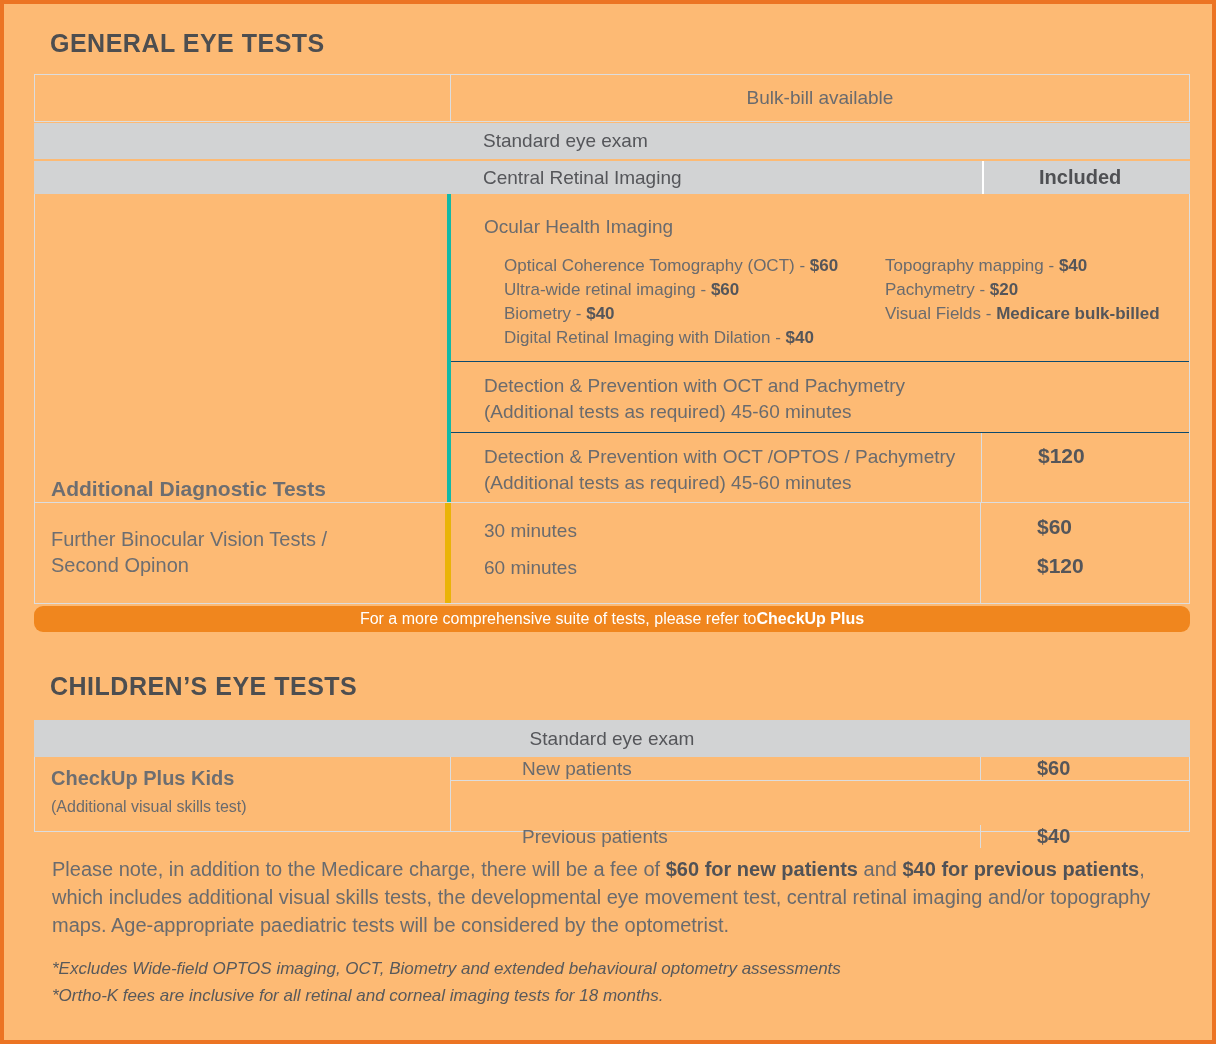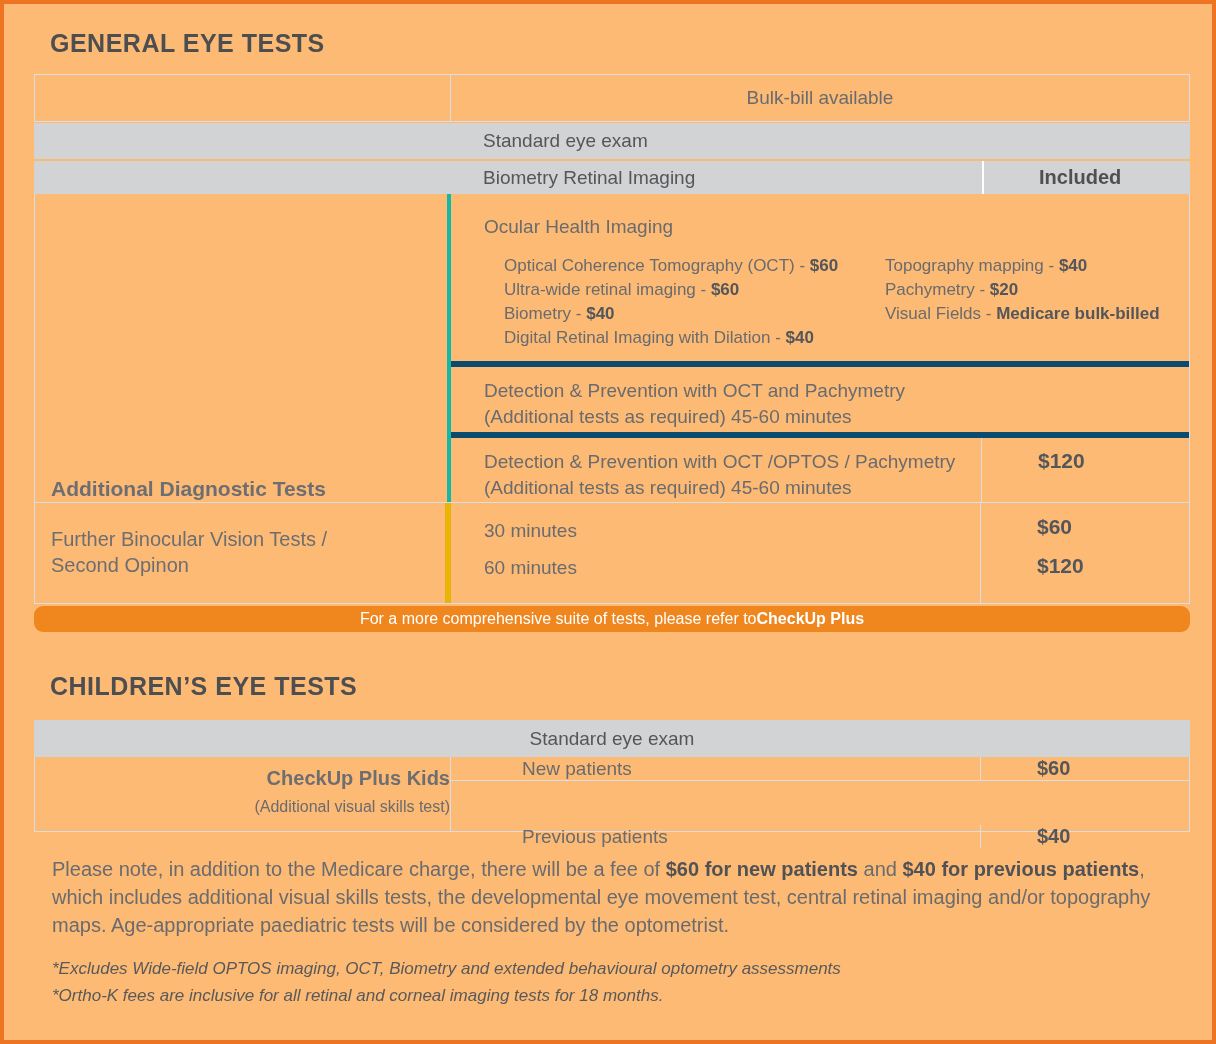--- a/index.html
+++ b/index.html
@@ -48,21 +48,21 @@
   .diag-content { flex:1; display:flex; flex-direction:column; }
 
   .sub-ocular { height:168px; padding-left:33px; padding-top:22px; }
   .ocular-heading { font-size:19px; color:#6A6B6E; }
   .ocular-lists { display:flex; margin-top:16px; }
   .olist { font-size:17px; color:#6A6B6E; line-height:24px; }
   .olist-left { margin-left:20px; width:358px; }
   .olist-right { margin-left:23px; }
   .b { font-weight:bold; color:#55565A; }
 
-  .pkg-row { border-top:6px solid #0c4a6e; display:flex;justify-content:space-between; }
+  .pkg-row { border-top:1px solid #0c4a6e; display:flex;justify-content:space-between; }
   .pkg-row-0 { height:71px; }
   .pkg-row-1 { height:70px; }
   .pkg-text { width:530px; padding:11px 0 0 33px; font-size:19px; color:#6A6B6E; line-height:26px; }
   .pkg-price { flex:1; border-left:1px solid #DCDDDE; padding:11px 0 0 56px;
     font-size:21px; font-weight:bold; color:#55565A; }
 
   .row-binocular { height:101px; border:1px solid #DCDDDE; border-top:none; display:flex; }
   .bin-label { width:416px; border-right:6px solid #eab308; padding:23px 12px 0 16px;
     font-size:20px; font-weight:normal; color:#6D6E71; line-height:26px; }
   .bin-durations { width:530px; border-right:1px solid #DCDDDE; padding:17px 0 0 33px;
@@ -72,21 +72,21 @@
   .bin-prices .prc + .prc { margin-top:15px; }
 
   .banner { height:26px; margin-top:2px; background:#F0861E; color:#ffffff;
     display:flex; align-items:center; justify-content:center; font-size:16px;border-radius:9px; }
   .banner .b { color:#ffffff; }
 
   
   .ctable { position:absolute; left:30px; top:716px; width:1156px; }
   .c-header { height:37px; background:#D2D3D4; display:flex; align-items:center;
     justify-content:center; font-size:19px; color:#55565A; }
-  .c-body { border:1px solid #DCDDDE; border-top:none; display:flex; height:75px;text-align:right; }
+  .c-body { border:1px solid #DCDDDE; border-top:none; display:flex; height:75px; }
   .c-label { width:416px; border-right:1px solid #DCDDDE; padding:10px 0 0 16px; }
   .c-label .name { font-size:20px; font-weight:bold; color:#6D6E71; }
   .c-label .sub { font-size:16px; color:#6A6B6E; margin-top:8px; }
   .c-rows { flex:1; display:flex; flex-direction:column;gap:44px; }
   .c-row { display:flex; flex:1; }
   .c-row-0 { border-bottom:1px solid #DCDDDE; }
   .c-patient { width:530px; border-right:1px solid #DCDDDE; display:flex; align-items:center;
     padding-left:71px; font-size:19px; color:#6A6B6E; }
   .c-price { flex:1; display:flex; align-items:center; padding-left:56px;
     font-size:20px; font-weight:bold; color:#55565A; }
@@ -112,21 +112,21 @@
       <div class="cell-bulk">Bulk-bill available</div>
     </div>
 
     <div class="spacer1"></div>
 
     <div class="row gray-row row-standard">Standard eye exam</div>
 
     <div class="spacer2"></div>
 
     <div class="row row-central">
-      <div class="cell-central">Biometry Retinal Imaging</div>
+      <div class="cell-central">Central Retinal Imaging</div>
       <div class="cell-gap"></div>
       <div class="cell-included">Included</div>
     </div>
 
     <div class="row row-diagnostic">
       <div class="col-label">
         <span class="lbl">Additional Diagnostic Tests</span>
       </div>
       <div class="diag-content">
 

